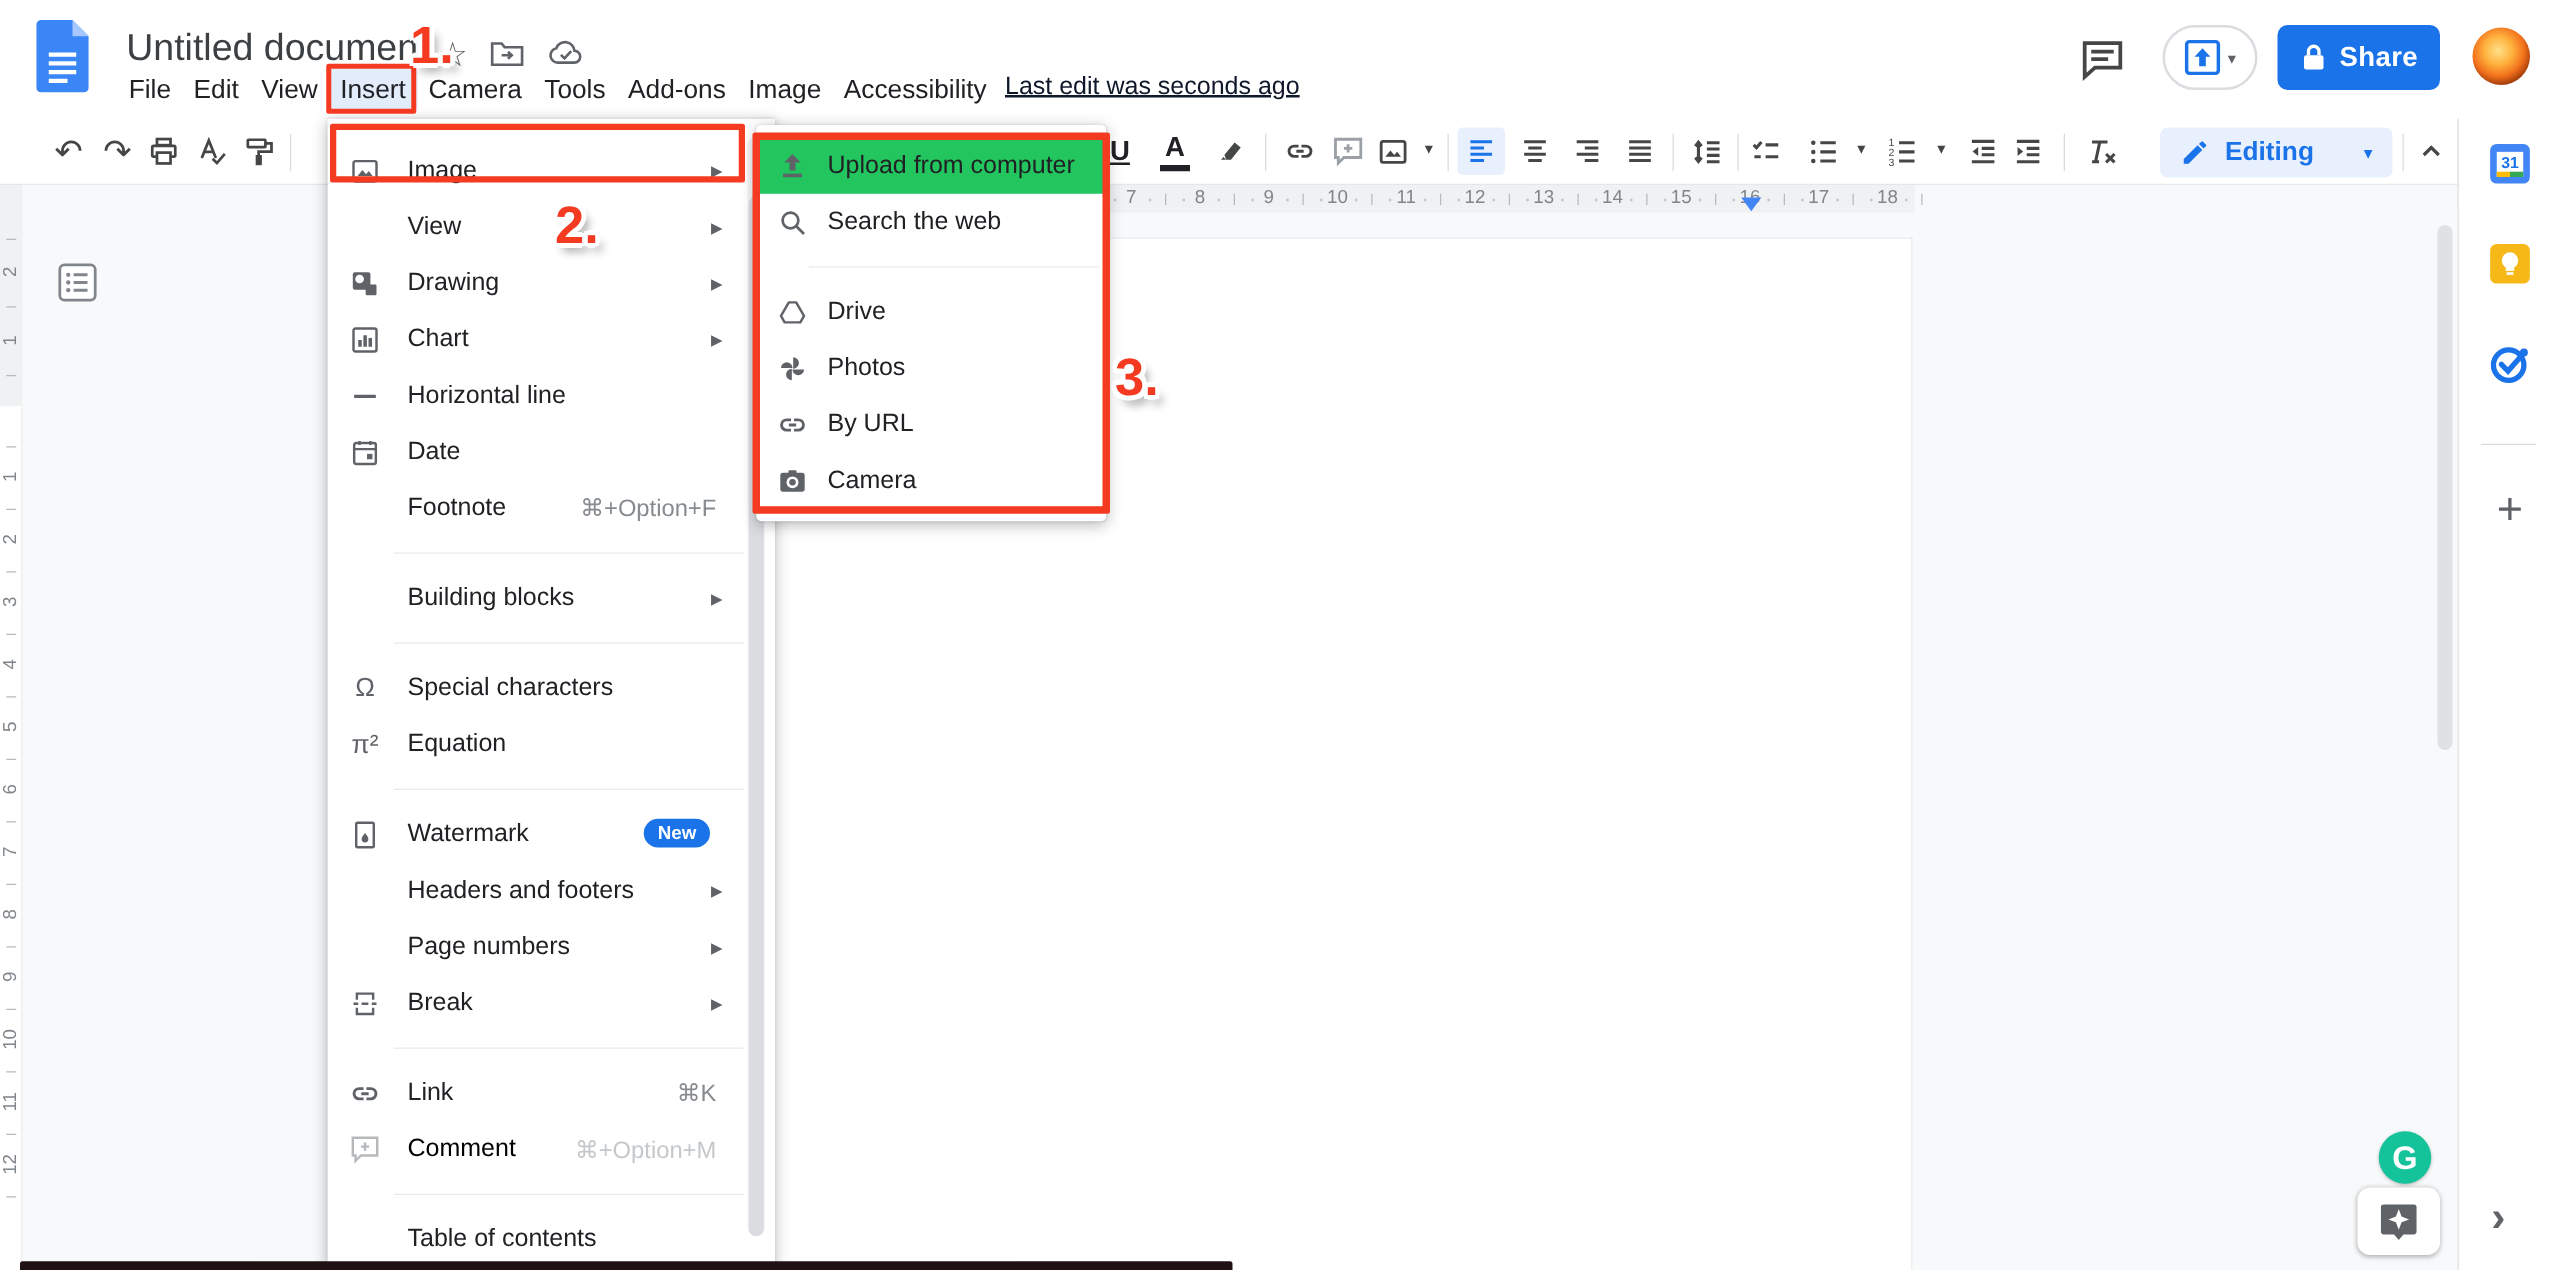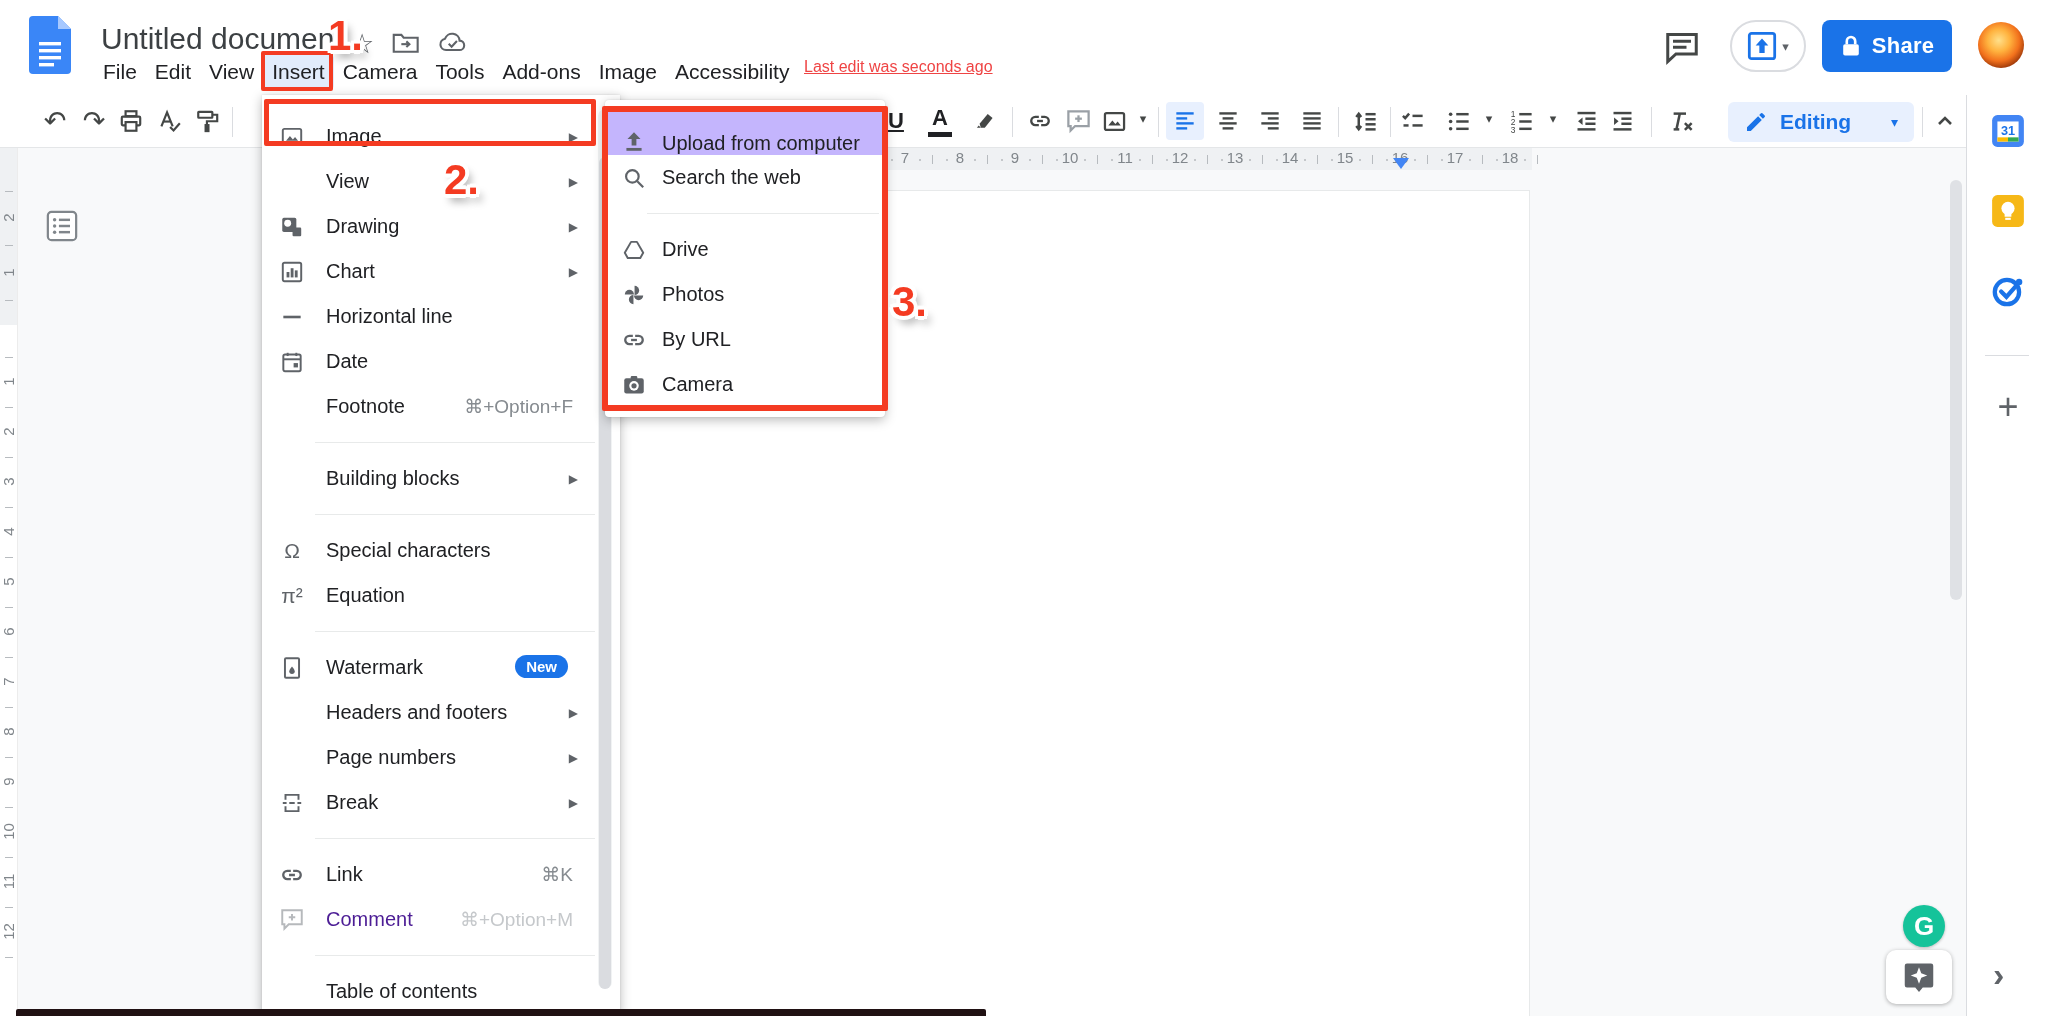--- a/index.html
+++ b/index.html
@@ -10,21 +10,21 @@
   }
 
   
   #header { position:absolute; left:0; top:0; width:2048px; height:95px; background:#fff; z-index:4; }
   #docs-logo { position:absolute; left:29px; top:16px; width:42px; height:58px; }
   #doc-title { position:absolute; left:101px; top:22px; font-size:30px; color:#3c4043; white-space:nowrap; }
   .title-ico { position:absolute; top:28px; color:#5f6368; }
   #menubar { position:absolute; left:94px; top:52px; height:40px; display:flex; align-items:center; }
   .mb-item { font-size:21px; color:#202124; padding:5px 9px; border-radius:4px; white-space:nowrap; }
   .mb-item.active { background:#e2ecfb; }
-  #last-edit { position:absolute; left:804px; top:58px; font-size:16px; color:#ef4444; text-decoration:underline; white-space:nowrap; }
+  #last-edit { position:absolute; left:804px; top:58px; font-size:20px; color:#0f172a; text-decoration:underline; white-space:nowrap; }
   #comment-history { position:absolute; left:1660px; top:26px; width:44px; height:44px; display:flex; align-items:center; justify-content:center; }
   #present-pill { position:absolute; left:1730px; top:20px; width:76px; height:52px; border:2px solid #dadce0; border-radius:26px; display:flex; align-items:center; justify-content:center; gap:5px; background:#fff; }
   #share-btn { position:absolute; left:1822px; top:20px; width:130px; height:52px; background:#1a73e8; border-radius:8px; display:flex; align-items:center; justify-content:center; gap:10px; }
   #share-btn span { color:#fff; font-size:22px; font-weight:bold; letter-spacing:.3px; }
   #avatar { position:absolute; left:1978px; top:22px; width:46px; height:46px; border-radius:50%;
     background:radial-gradient(circle at 45% 40%, #ffe08a 0%, #ffb23e 30%, #f2711c 55%, #8a2c06 80%, #241005 100%); }
 
   
   #toolbar { position:absolute; left:0; top:95px; width:2048px; height:53px; background:#fff; border-bottom:1px solid #e4e6e8; z-index:4; }
   .tbb { position:absolute; top:7px; width:38px; height:38px; display:flex; align-items:center; justify-content:center; transform:translateX(-50%); border-radius:4px; color:#444746; }
@@ -60,32 +60,32 @@
   #sb-chevron { position:absolute; left:26px; top:860px; font-size:34px; color:#5f6368; font-weight:bold; }
 
   
   #insert-menu { position:absolute; left:262px; top:95px; width:358px; height:921px; background:#fff; border-radius:0 0 6px 6px; box-shadow:0 3px 12px rgba(0,0,0,.28), 0 0 2px rgba(0,0,0,.12); z-index:10; padding-top:19px; overflow:hidden; }
   .mi { height:45px; display:flex; align-items:center; position:relative; }
   .mic { width:44px; margin-left:8px; display:flex; align-items:center; justify-content:center; flex:none; color:#5f6368; }
   .mil { margin-left:12px; font-size:20px; color:#202124; white-space:nowrap; }
   .mis { position:absolute; right:47px; font-size:19px; color:#868b90; }
   .mia { position:absolute; right:42px; font-size:12px; color:#5f6368; }
   .mdiv { height:1px; background:#e8eaea; margin:13px 25px 13px 53px; }
-  .mi.dis .mil { color:#4c1d95; }
+  .mi.dis .mil { color:#000000; }
   .mi.dis .mis { color:#c5c8cb; }
   .mi.dis svg line, .mi.dis svg path, .mi.dis svg rect { stroke:#b6b9bc; }
   .new-badge { position:absolute; right:52px; top:10px; background:#1a73e8; color:#fff; font-size:15px; font-weight:bold; border-radius:13px; padding:3px 11px; }
   #menu-scrollbar { position:absolute; right:8px; top:14px; width:14px; height:880px; background:#f1f3f4; border-radius:7px; }
   #menu-scrollbar .thumb { position:absolute; left:1px; top:48px; width:12px; height:832px; background:#dadce0; border-radius:6px; }
   .glyph-ico { font-size:21px; color:#5f6368; line-height:1; }
 
   
   #image-submenu { position:absolute; left:605px; top:100px; width:280px; height:317px; background:#fff; border-radius:4px; box-shadow:0 3px 12px rgba(0,0,0,.28), 0 0 2px rgba(0,0,0,.12); z-index:12; padding-top:10px; }
   .si { height:45px; display:flex; align-items:center; }
-  .si.hover { background:#c4b5fd;align-items:flex-end; }
+  .si.hover { background:#22c55e; }
   .sic { width:30px; margin-left:14px; display:flex; align-items:center; justify-content:center; flex:none; color:#5f6368; }
   .sil { margin-left:13px; font-size:20px; color:#202124; white-space:nowrap; }
   .sdiv { height:1px; background:#e8eaea; margin:13px 6px 13px 42px; }
 
   
   .redbox { position:absolute; border:5px solid #f43b22; border-radius:2px; z-index:25; pointer-events:none; }
   .ann { position:absolute; z-index:26; font-size:42px; font-weight:bold; color:#f43b22; font-family:"Liberation Sans", sans-serif;
     text-shadow:-3px -3px 0 #fff, 3px -3px 0 #fff, -3px 3px 0 #fff, 3px 3px 0 #fff, 0 -4px 0 #fff, 0 4px 0 #fff, -4px 0 0 #fff, 4px 0 0 #fff, 5px 7px 8px rgba(0,0,0,.4); }
 
   

